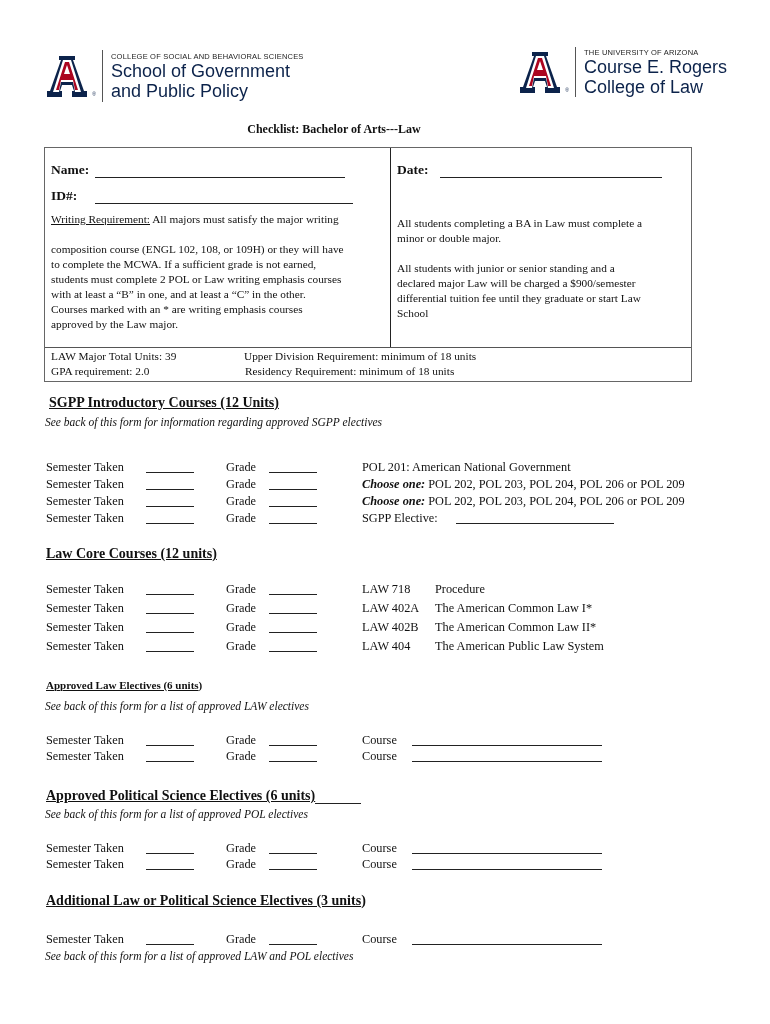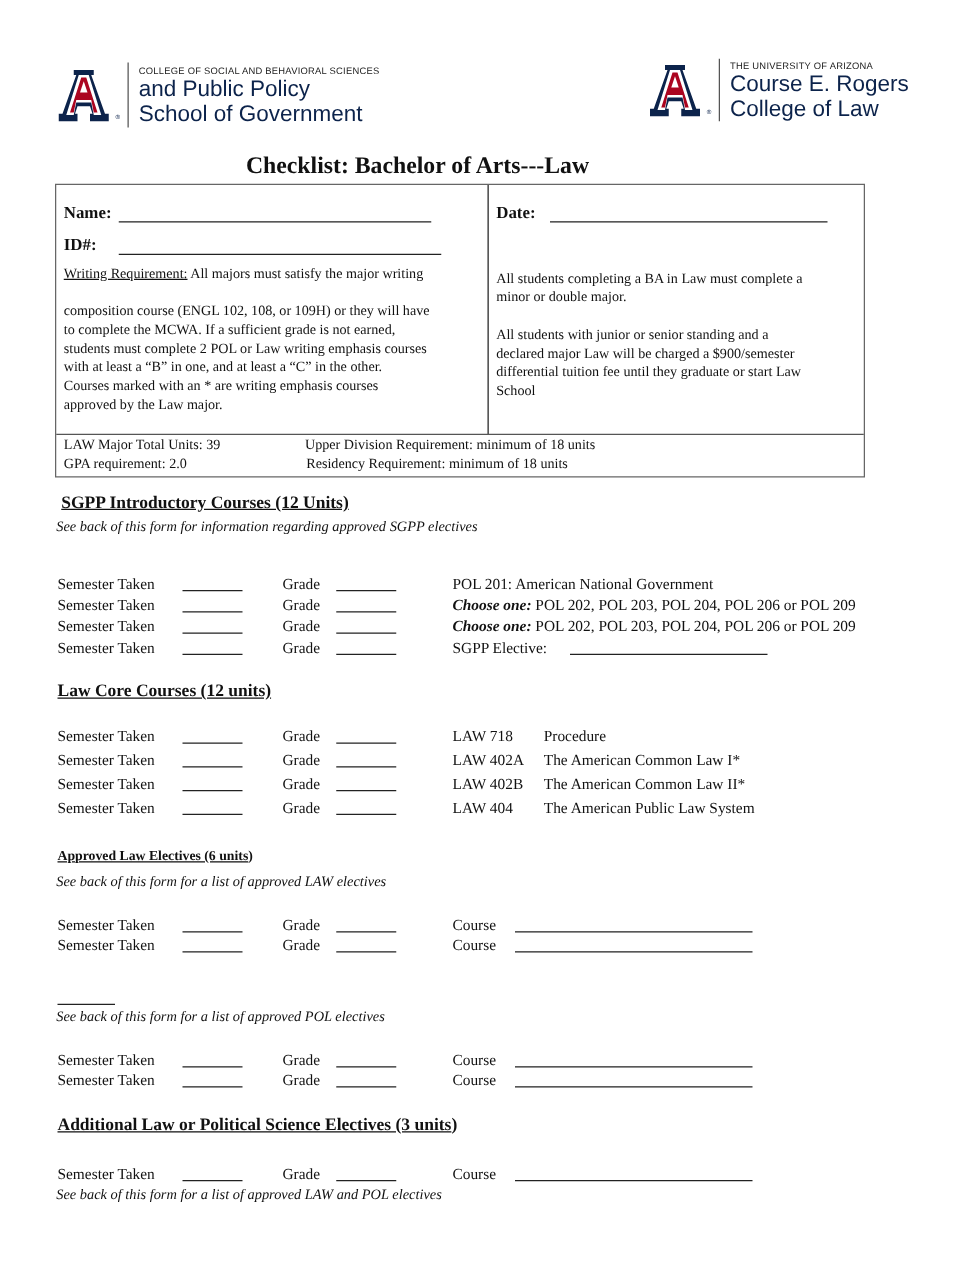--- a/index.html
+++ b/index.html
@@ -11,21 +11,21 @@
   .logo { position: absolute; display: flex; align-items: center; }
   .amark { width: 46px; height: 46px; position: relative; }
   .amark svg { display: block; }
   .reg { position: absolute; right: -6px; bottom: 2px; font-size: 5px; color: #0c234b; font-family: "Liberation Sans", sans-serif; }
   .vline { width: 1px; background: #555; margin: 0 8px 0 12px; }
   .logo-text { font-family: "Liberation Sans", "DejaVu Sans", sans-serif; color: #0c234b; }
   .logo-small { font-size: 7.5px; letter-spacing: 0.2px; color: #222; }
   .logo-big { font-size: 18px; line-height: 20px; }
 
   .doc-title { position: absolute; top: 122px; left: 0; width: 668px; text-align: center;
-               font-weight: bold; font-size: 19px; }
+               font-weight: bold; font-size: 12px; }
 
   
   .info-box { position: absolute; left: 44px; top: 147px; width: 648px; height: 235px;
               border: 1.5px solid #666; box-sizing: border-box; }
   .info-divider-v { position: absolute; left: 345px; top: 0; width: 1px; height: 200px; background: #222; }
   .info-divider-h { position: absolute; left: 0; top: 199px; width: 100%; height: 1px; background: #555; }
   .field-row { position: absolute; font-weight: bold; font-size: 13.5px; display: flex; align-items: flex-end; }
   .blank { display: inline-block; border-bottom: 1px solid #222; height: 14px; margin-left: 6px; }
   .para { position: absolute; font-size: 11.3px; line-height: 15px; }
   .u { text-decoration: underline; }
@@ -48,22 +48,22 @@
       <polygon points="15,3 31,3 31,7 29,7 40,38 43,38 43,44 28,44 28,38 30,38 28,32 18,32 16,38 18,38 18,44 3,44 3,38 6,38 17,7 15,7" fill="#0c234b"></polygon>
       <polygon points="19,7 27,7 37,39 31,39 29,29 17,29 15,39 9,39" fill="#fff"></polygon>
       <polygon points="21,9 25,9 34,37 31,37 29,27 17,27 15,37 12,37" fill="#ab0520"></polygon>
       <polygon points="20,21 26,21 23,12" fill="#fff"></polygon>
     </svg>
     <span class="reg">®</span>
   </div>
   <div class="vline" style="height:52px;"></div>
   <div class="logo-text">
     <div class="logo-small">COLLEGE OF SOCIAL AND BEHAVIORAL SCIENCES</div>
+    <div class="logo-big">School of Government</div>
     <div class="logo-big">and Public Policy</div>
-    <div class="logo-big">School of Government</div>
   </div>
 </div>
 
 <div class="logo" style="left:517px; top:44px; height:56px;">
   <div class="amark">
     <svg width="46" height="46" viewBox="0 0 46 46">
       <polygon points="15,3 31,3 31,7 29,7 40,38 43,38 43,44 28,44 28,38 30,38 28,32 18,32 16,38 18,38 18,44 3,44 3,38 6,38 17,7 15,7" fill="#0c234b"></polygon>
       <polygon points="19,7 27,7 37,39 31,39 29,29 17,29 15,39 9,39" fill="#fff"></polygon>
       <polygon points="21,9 25,9 34,37 31,37 29,27 17,27 15,37 12,37" fill="#ab0520"></polygon>
       <polygon points="20,21 26,21 23,12" fill="#fff"></polygon>
@@ -207,21 +207,21 @@
 </div>
 <div class="row" style="top:749px;">
   <span class="cell" style="left:0;">Semester Taken</span>
   <span class="cell ln" style="left:100px; width:48px;"></span>
   <span class="cell" style="left:180px;">Grade</span>
   <span class="cell ln" style="left:223px; width:48px;"></span>
   <span class="cell" style="left:316px;">Course</span>
   <span class="cell ln" style="left:366px; width:190px;"></span>
 </div>
 
-<div class="abs" style="left:46px; top:788px; font-weight:bold; font-size:14px;"><span class="ln" style="width:46px; height:14px; vertical-align:bottom;"></span></div>
+<div class="abs" style="left:46px; top:788px; font-weight:bold; font-size:14px;"><span class="u">Approved Political Science Electives (6 units)</span><span class="ln" style="width:46px; height:14px; vertical-align:bottom;"></span></div>
 <div class="sec-note" style="left:45px; top:808px;">See back of this form for a list of approved POL electives</div>
 
 <div class="row" style="top:841px;">
   <span class="cell" style="left:0;">Semester Taken</span>
   <span class="cell ln" style="left:100px; width:48px;"></span>
   <span class="cell" style="left:180px;">Grade</span>
   <span class="cell ln" style="left:223px; width:48px;"></span>
   <span class="cell" style="left:316px;">Course</span>
   <span class="cell ln" style="left:366px; width:190px;"></span>
 </div>

